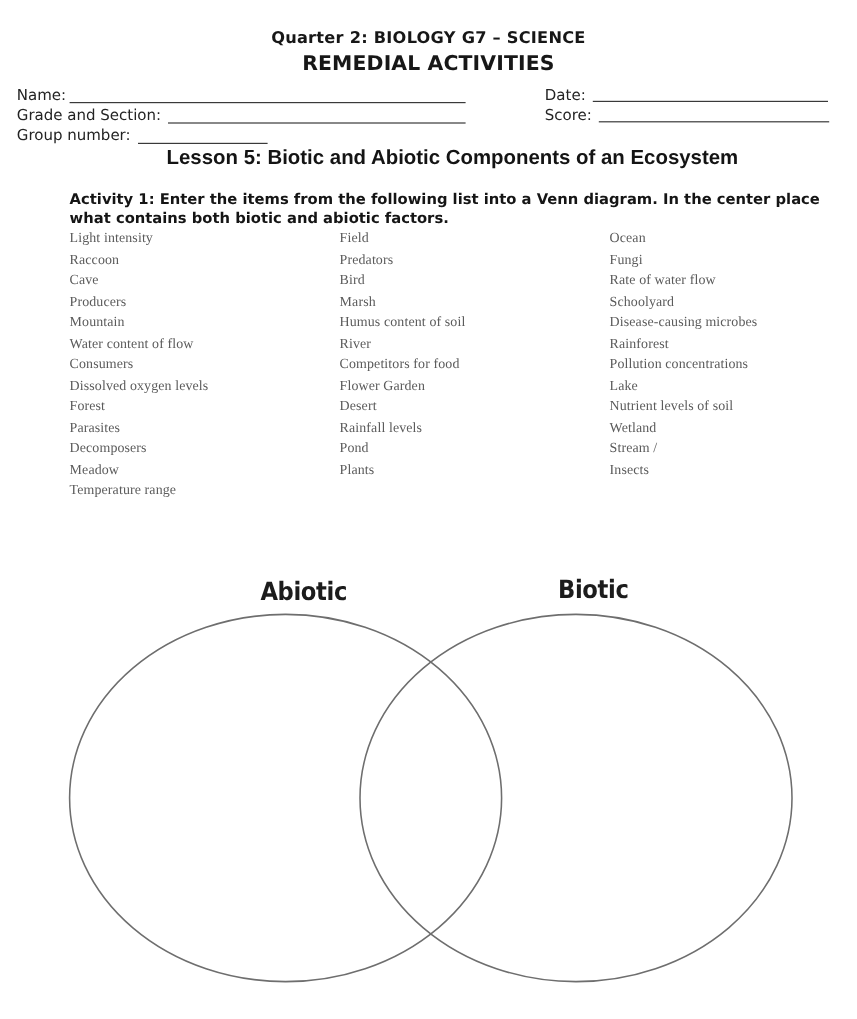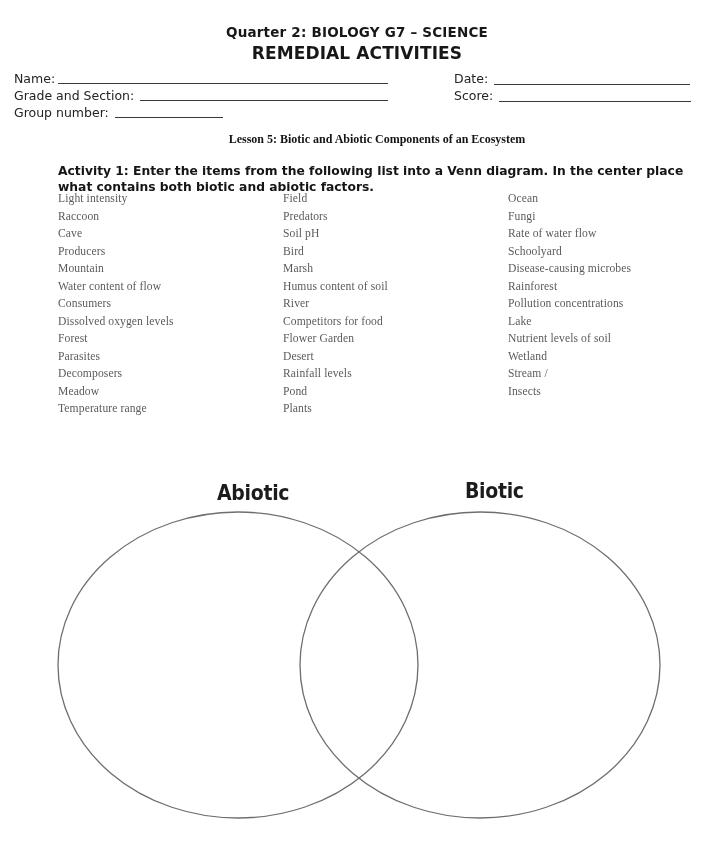--- a/index.html
+++ b/index.html
@@ -45,20 +45,21 @@
     margin-top: 5px;
     padding: 0 10px 0 14px;
   }
   .field-row {
     display: flex;
     align-items: flex-end;
     height: 17px;
   }
   .field-left {
     display: flex;
+    align-items: flex-end;
     width: 440px;
     flex: 0 0 440px;
   }
   .field-right {
     display: flex;
     align-items: center;
     flex: 1 1 auto;
   }
   .field-label {
     font-family: "DejaVu Sans", sans-serif;
@@ -73,25 +74,25 @@
     margin-left: 3px;
   }
   .rule.name-rule   { width: 330px; }
   .rule.grade-rule  { width: 248px; margin-left: 6px; }
   .rule.group-rule  { width: 108px; margin-left: 6px; }
   .rule.date-rule   { width: 196px; margin-left: 6px; }
   .rule.score-rule  { width: 192px; margin-left: 6px; }
 
   .lesson-line {
     text-align: center;
-    font-family: Liberation Serif, serif;
-    font-weight: bold;
-    font-size: 12px;
+    font-family: Liberation Sans, sans-serif;
+    font-weight: bold;
+    font-size: 17px;
     color: #141414;
-    margin-top: 12px;
+    margin-top: 2px;
     padding-left: 40px;
   }
 
   
   .activity {
     margin: 17px 24px 0 58px;
     font-family: "DejaVu Sans", sans-serif;
     font-weight: bold;
     font-size: 12.3px;
     line-height: 1.28;
@@ -205,21 +206,20 @@
     <div class="word-item">Forest</div>
     <div class="word-item">Parasites</div>
     <div class="word-item">Decomposers</div>
     <div class="word-item">Meadow</div>
     <div class="word-item">Temperature range</div>
   </div>
 
   <div class="word-col col-2">
     <div class="word-item">Field</div>
     <div class="word-item">Predators</div>
-    <div class="word-item">Soil pH</div>
     <div class="word-item">Bird</div>
     <div class="word-item">Marsh</div>
     <div class="word-item">Humus content of soil</div>
     <div class="word-item">River</div>
     <div class="word-item">Competitors for food</div>
     <div class="word-item">Flower Garden</div>
     <div class="word-item">Desert</div>
     <div class="word-item">Rainfall levels</div>
     <div class="word-item">Pond</div>
     <div class="word-item">Plants</div>

